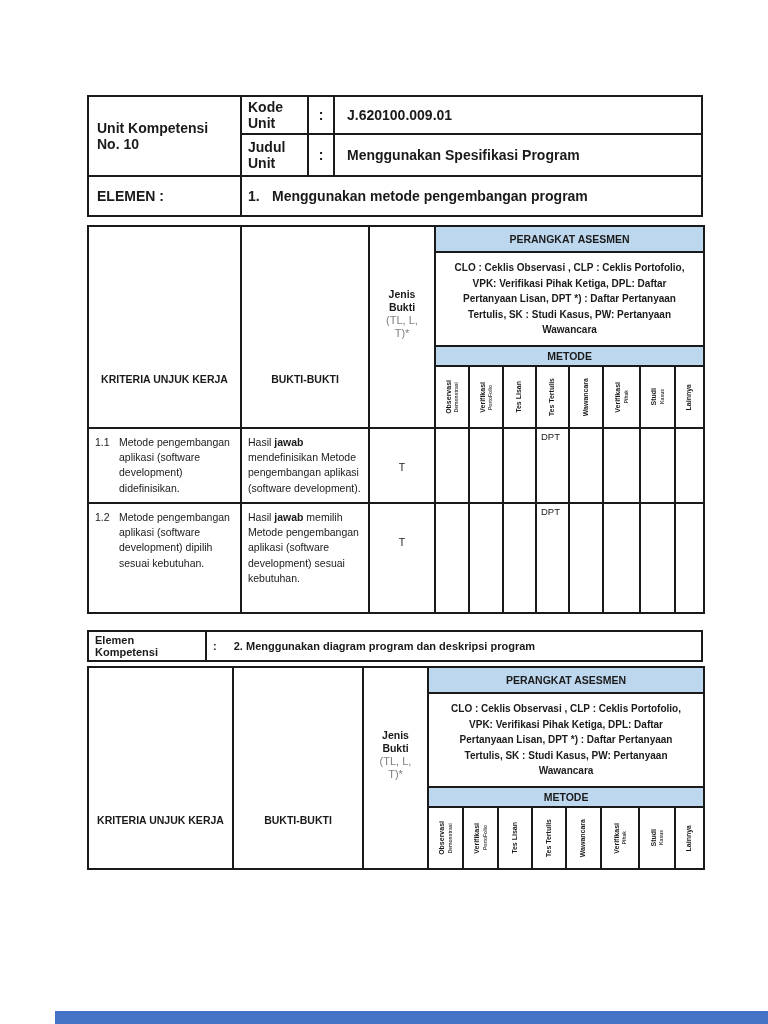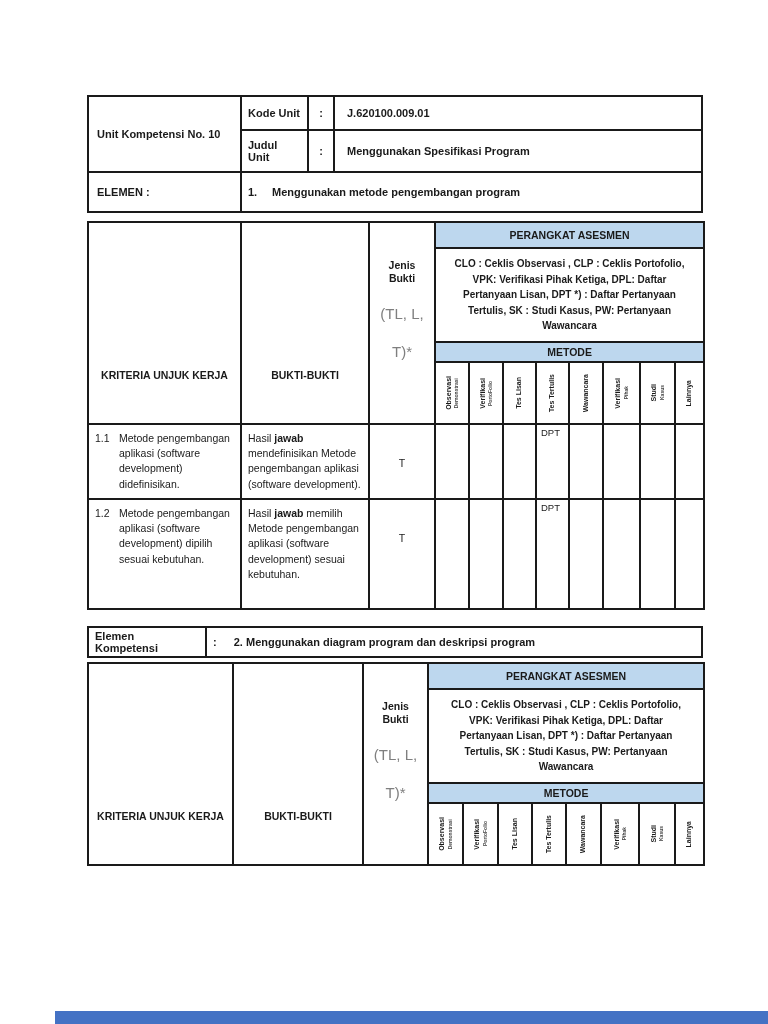--- a/index.html
+++ b/index.html
@@ -5,35 +5,35 @@
   html,body{margin:0;padding:0;}
   body{
     width:768px;height:1024px;position:relative;background:#ffffff;
     font-family:"Liberation Sans", sans-serif;color:#1a1a1a;overflow:hidden;
   }
   .doc{position:absolute;left:87px;top:95px;width:616px;}
   table{border-collapse:collapse;table-layout:fixed;width:616px;}
   td{border:2px solid #1a1a1a;padding:2px 6px;vertical-align:middle;overflow:hidden;}
   .bold{font-weight:bold;}
   
-  .t-unit td{font-size:11px;font-weight:bold;}
+  .t-unit td{font-size:14px;font-weight:bold;}
   .r-k{height:34px;} .r-j{height:42px;} .r-e{height:40px;}
   .cell-unitlabel{padding-left:8px;}
   .cell-colon{text-align:center;padding:2px 2px;}
   .cell-value{padding-left:12px;}
   .elemen-flex{display:flex;}
   .elemen-num{width:24px;flex:none;}
   
   .t-assess{margin-top:0;}
   .r-per{height:26px;} .r-leg{height:94px;} .r-met{height:20px;} .r-lab{height:62px;}
   .r-d1{height:72px;} .r-d2{height:110px;} .r-el{height:22px;}
   .hdr-col{font-size:10.5px;font-weight:bold;text-align:center;vertical-align:bottom;padding-bottom:42px;border-radius:25px;}
   .hdr-jenis{font-size:10.5px;text-align:center;vertical-align:middle;padding-bottom:28px;}
   .hdr-jenis .jl{display:block;font-weight:bold;line-height:1.25;}
-  .hdr-jenis .js{display:block;color:#7f7f7f;line-height:1.2;font-size:15px;margin-top:20px;}
+  .hdr-jenis .js{display:block;color:#7f7f7f;line-height:1.2;font-size:11px;}
   .band{background:#BDD7EE;font-size:10.5px;font-weight:bold;text-align:center;padding:2px;}
   .legend{font-size:10px;font-weight:bold;text-align:center;line-height:1.55;padding:2px 14px;}
   .vcell{padding:1px;}
   .vwrap{display:flex;flex-direction:row;align-items:center;justify-content:center;height:58px;}
   .vt{writing-mode:vertical-rl;transform:rotate(180deg);font-weight:bold;font-size:7px;
       line-height:1.2;white-space:nowrap;max-height:56px;overflow:hidden;}
   .vt2{font-size:5px;color:#444;}
   .cell-kuk,.cell-bukti{font-size:10.5px;vertical-align:top;padding:6px 6px;line-height:1.45;}
   .kuk-flex{display:flex;}
   .kuk-num{width:24px;flex:none;}

